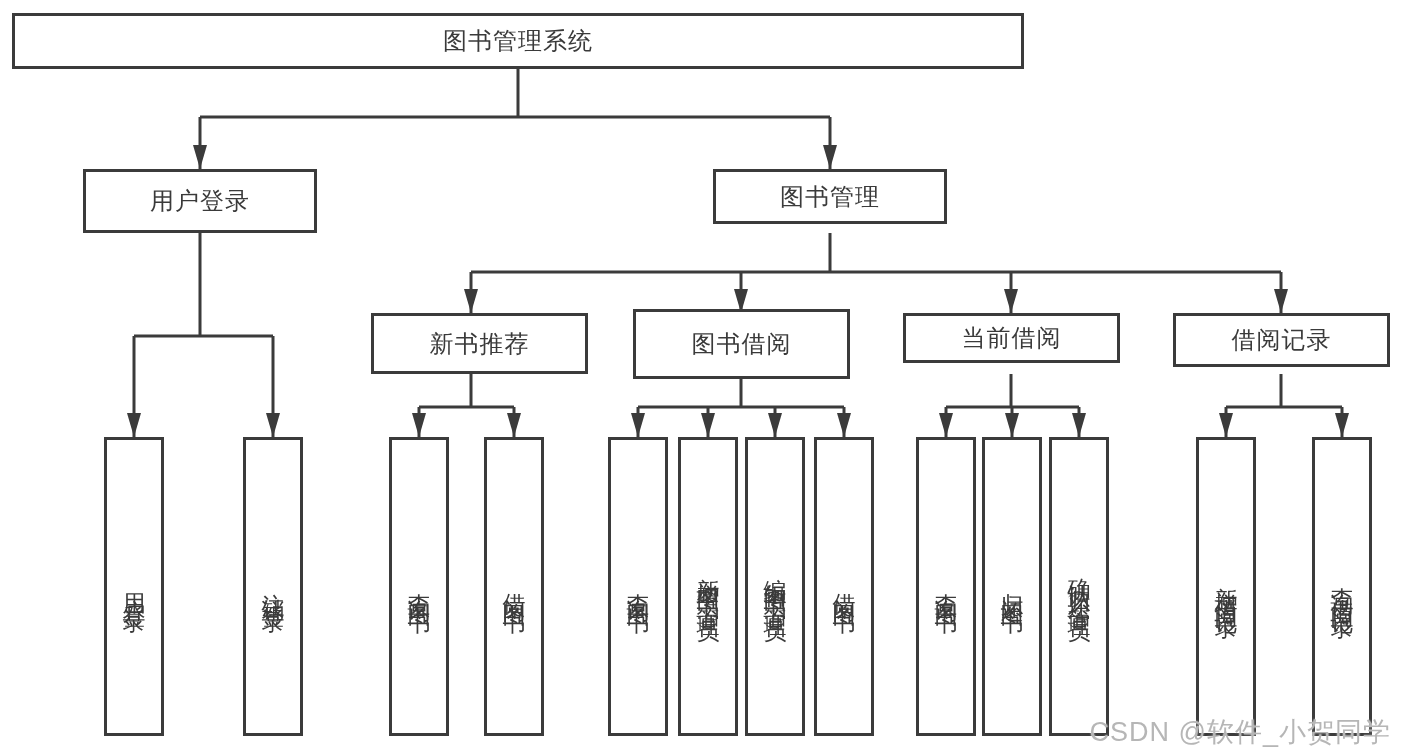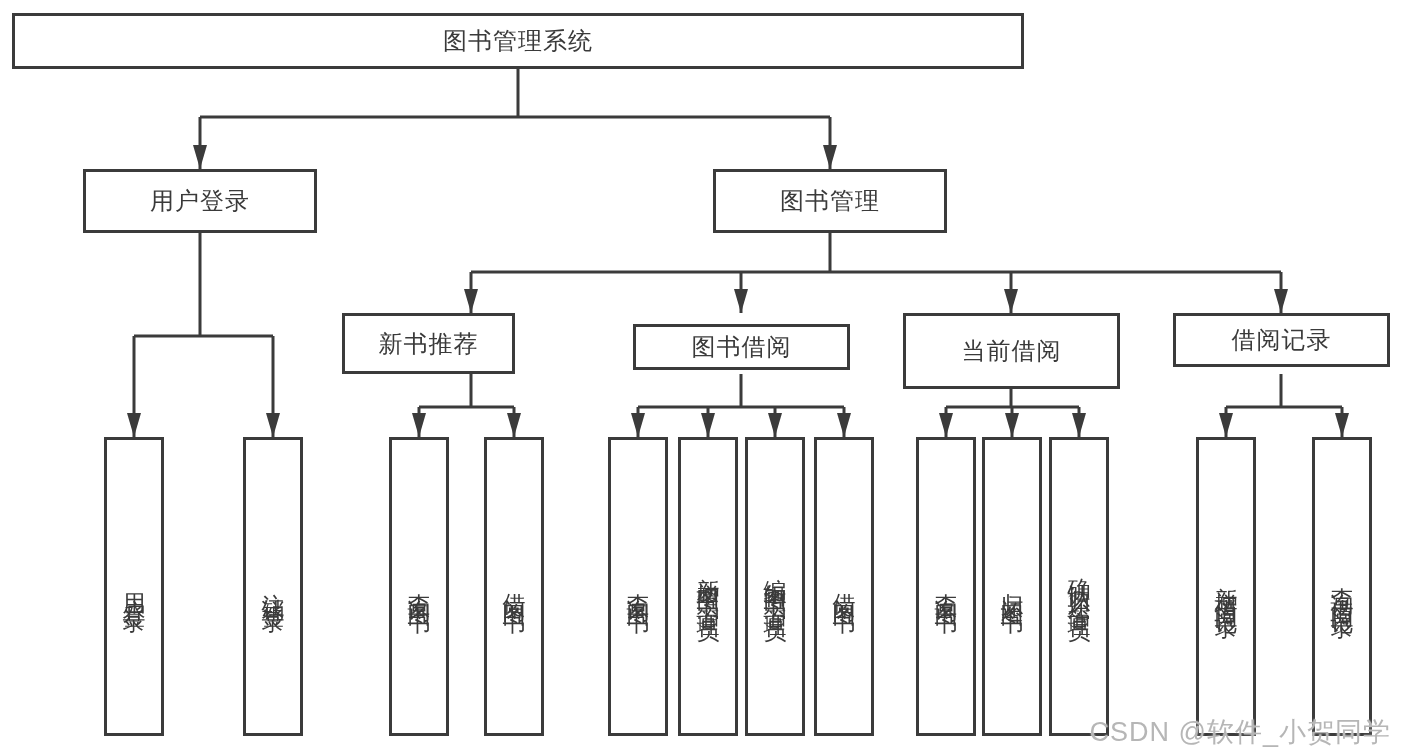--- a/index.html
+++ b/index.html
@@ -14,24 +14,24 @@
     display:flex;align-items:center;justify-content:center;
   }
   .hbox{font-size:24px;letter-spacing:1px;text-align:center;}
   .vbox{
     top:437px;width:60px;height:299px;font-size:23px;
     writing-mode:vertical-rl;text-orientation:mixed;letter-spacing:6px;
     line-height:1;
   }
   .root{left:12px;top:13px;width:1012px;height:56px;}
   .n-login{left:83px;top:169px;width:234px;height:64px;}
-  .n-mgmt{left:713px;top:169px;width:234px;height:64px;}
-  .n-recommend{left:342px;top:313px;width:173px;height:61px;}
-  .n-borrow{left:633px;top:324px;width:217px;height:46px;font-family:Liberation Serif, serif;}
-  .n-current{left:903px;top:313px;width:217px;height:76px;font-family:Liberation Serif, serif;}
+  .n-mgmt{left:713px;top:169px;width:234px;height:55px;}
+  .n-recommend{left:371px;top:313px;width:217px;height:61px;}
+  .n-borrow{left:633px;top:309px;width:217px;height:70px;font-family:Liberation Serif, serif;}
+  .n-current{left:903px;top:313px;width:217px;height:50px;font-family:Liberation Serif, serif;}
   .n-records{left:1173px;top:313px;width:217px;height:54px;}
   .v1{left:104px;}  .v2{left:243px;}
   .v3{left:389px;}  .v4{left:484px;}
   .v5{left:608px;}  .v6{left:678px;}  .v7{left:745px;}  .v8{left:814px;}
   .v9{left:916px;}  .v10{left:982px;} .v11{left:1049px;}
   .v12{left:1196px;}.v13{left:1312px;}
   .watermark{
     position:absolute;right:14px;top:714px;z-index:3;
     font-size:27px;color:#b6b6b6;letter-spacing:1px;
     text-shadow:0 0 2px #ffffff;

